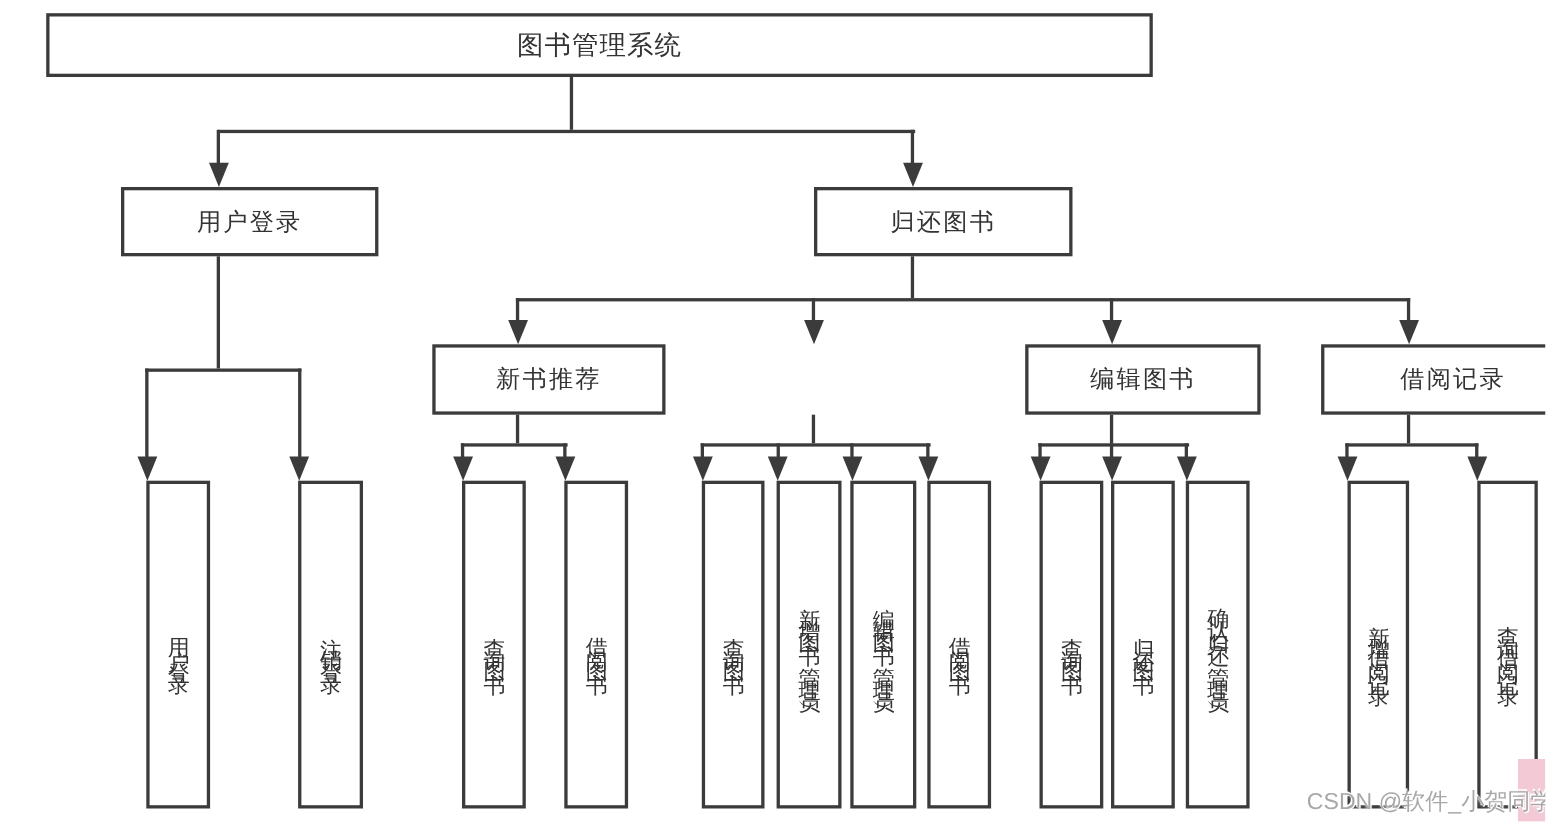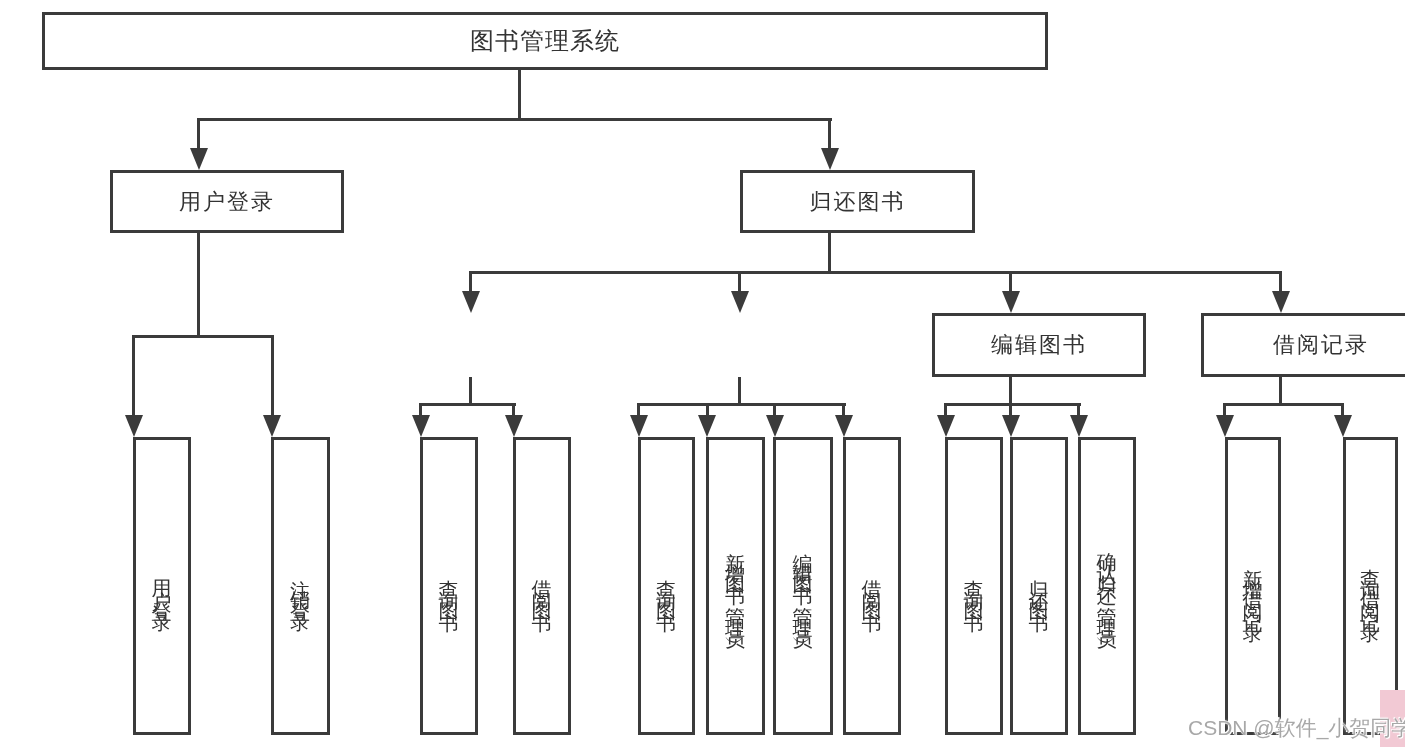--- a/index.html
+++ b/index.html
@@ -20,20 +20,21 @@
 </head>
 <body>
 
 <div class="canvas">
 
   <div class="box h1" style="left:14px;top:12px;width:1006px;height:58px">图书管理系统</div>
 
   <div class="box h2" style="left:82px;top:170px;width:234px;height:63px">用户登录</div>
   <div class="box h2" style="left:712px;top:170px;width:235px;height:63px">归还图书</div>
 
+  <div class="box h2" style="left:365px;top:313px;width:212px;height:64px">新书推荐</div>
   <div class="box h2" style="left:904px;top:313px;width:214px;height:64px">编辑图书</div>
   <div class="box h2" style="left:1173px;top:313px;width:240px;height:64px">借阅记录</div>
 
   <div class="box v" style="left:105px;top:437px;width:58px;height:298px">用户登录</div>
   <div class="box v" style="left:243px;top:437px;width:59px;height:298px">注销登录</div>
 
   <div class="box v" style="left:392px;top:437px;width:58px;height:298px">查询图书</div>
   <div class="box v" style="left:485px;top:437px;width:58px;height:298px">借阅图书</div>
 
   <div class="box v" style="left:610px;top:437px;width:57px;height:298px">查询图书</div>

